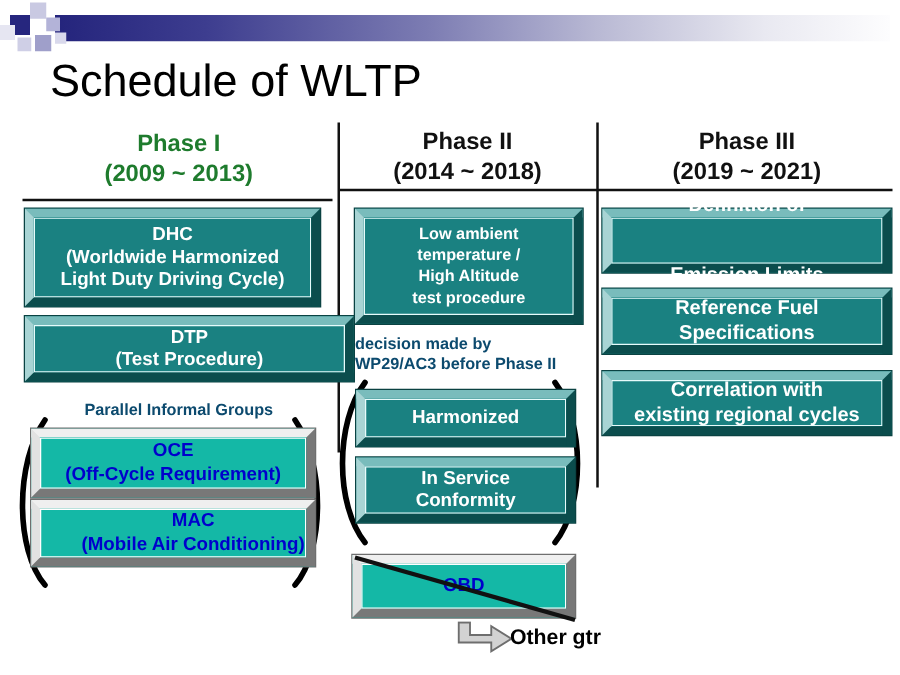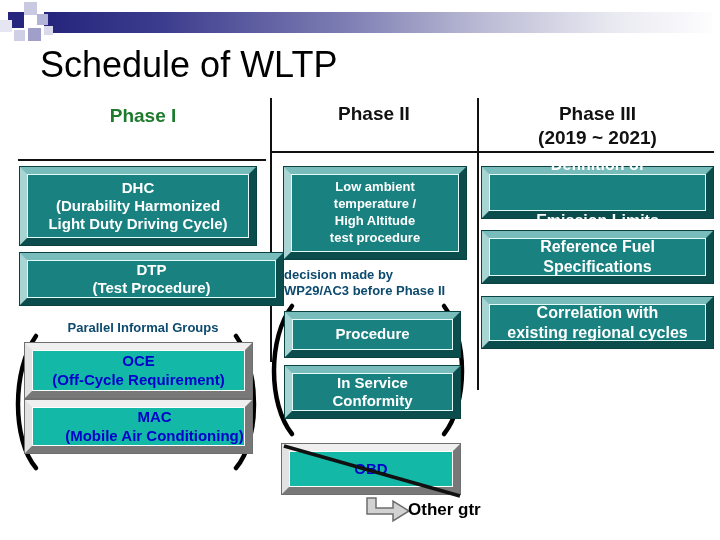--- a/index.html
+++ b/index.html
@@ -51,37 +51,39 @@
   <div class="sq" style="left:37px;top:14px;width:11px;height:11px;background:#b3b3d8"></div>
   <div class="sq" style="left:0px;top:20px;width:12px;height:12px;background:#e6e6f2"></div>
   <div class="sq" style="left:28px;top:28px;width:13px;height:13px;background:#9f9fca"></div>
   <div class="sq" style="left:14px;top:30px;width:11px;height:11px;background:#cfcfe6"></div>
   <div class="sq" style="left:44px;top:26px;width:9px;height:9px;background:#d9d9ec"></div>
 
   <h1 class="title">Schedule of WLTP</h1>
 
   <div class="colhead green" style="left:18px;top:104px;width:250px;">
     <div>Phase I</div>
+    <div>(2009 ~ 2013)</div>
   </div>
   <div class="colhead" style="left:272px;top:102px;width:204px;">
     <div>Phase II</div>
+    <div>(2014 ~ 2018)</div>
   </div>
   <div class="colhead" style="left:480px;top:102px;width:235px;">
     <div>Phase III</div>
     <div>(2019 ~ 2021)</div>
   </div>
 
   <div class="hline" style="left:18px;top:159px;width:248px;"></div>
   <div class="hline" style="left:272px;top:151px;width:442px;"></div>
   <div class="vline" style="left:270px;top:98px;height:264px;"></div>
   <div class="vline" style="left:477px;top:98px;height:292px;"></div>
 
   <div class="tbox teal" style="left:20px;top:167px;width:236px;height:78px;font-size:15px;">
     <span>DHC</span>
-    <span>(Durability Harmonized</span>
+    <span>(Worldwide Harmonized</span>
     <span>Light Duty Driving Cycle)</span>
   </div>
   <div class="tbox teal" style="left:20px;top:253px;width:263px;height:52px;font-size:15px;">
     <span>DTP</span>
     <span>(Test Procedure)</span>
   </div>
 
   <div class="plainlabel" style="left:18px;top:320px;width:250px;text-align:center;font-size:13px;">Parallel Informal Groups</div>
 
   <svg class="svgwrap" style="left:4px;top:330px;" width="264" height="144">
@@ -109,21 +111,21 @@
     <div>decision made by</div>
     <div>WP29/AC3 before Phase II</div>
   </div>
 
   <svg class="svgwrap" style="left:262px;top:300px;" width="212" height="140">
     <path d="M30,6 C6,38 6,104 30,134" fill="none" stroke="#000" stroke-width="4.5" stroke-linecap="round"></path>
     <path d="M182,6 C206,38 206,104 182,134" fill="none" stroke="#000" stroke-width="4.5" stroke-linecap="round"></path>
   </svg>
 
   <div class="tbox teal" style="left:285px;top:312px;width:175px;height:45px;font-size:15px;">
-    <span>Procedure</span>
+    <span>Harmonized</span>
   </div>
   <div class="tbox teal" style="left:285px;top:366px;width:175px;height:52px;font-size:15px;">
     <span>In Service</span>
     <span>Conformity</span>
   </div>
 
   <div class="tbox gray" style="left:282px;top:444px;width:178px;height:50px;font-size:15px;">
     <span>OBD</span>
   </div>
 

